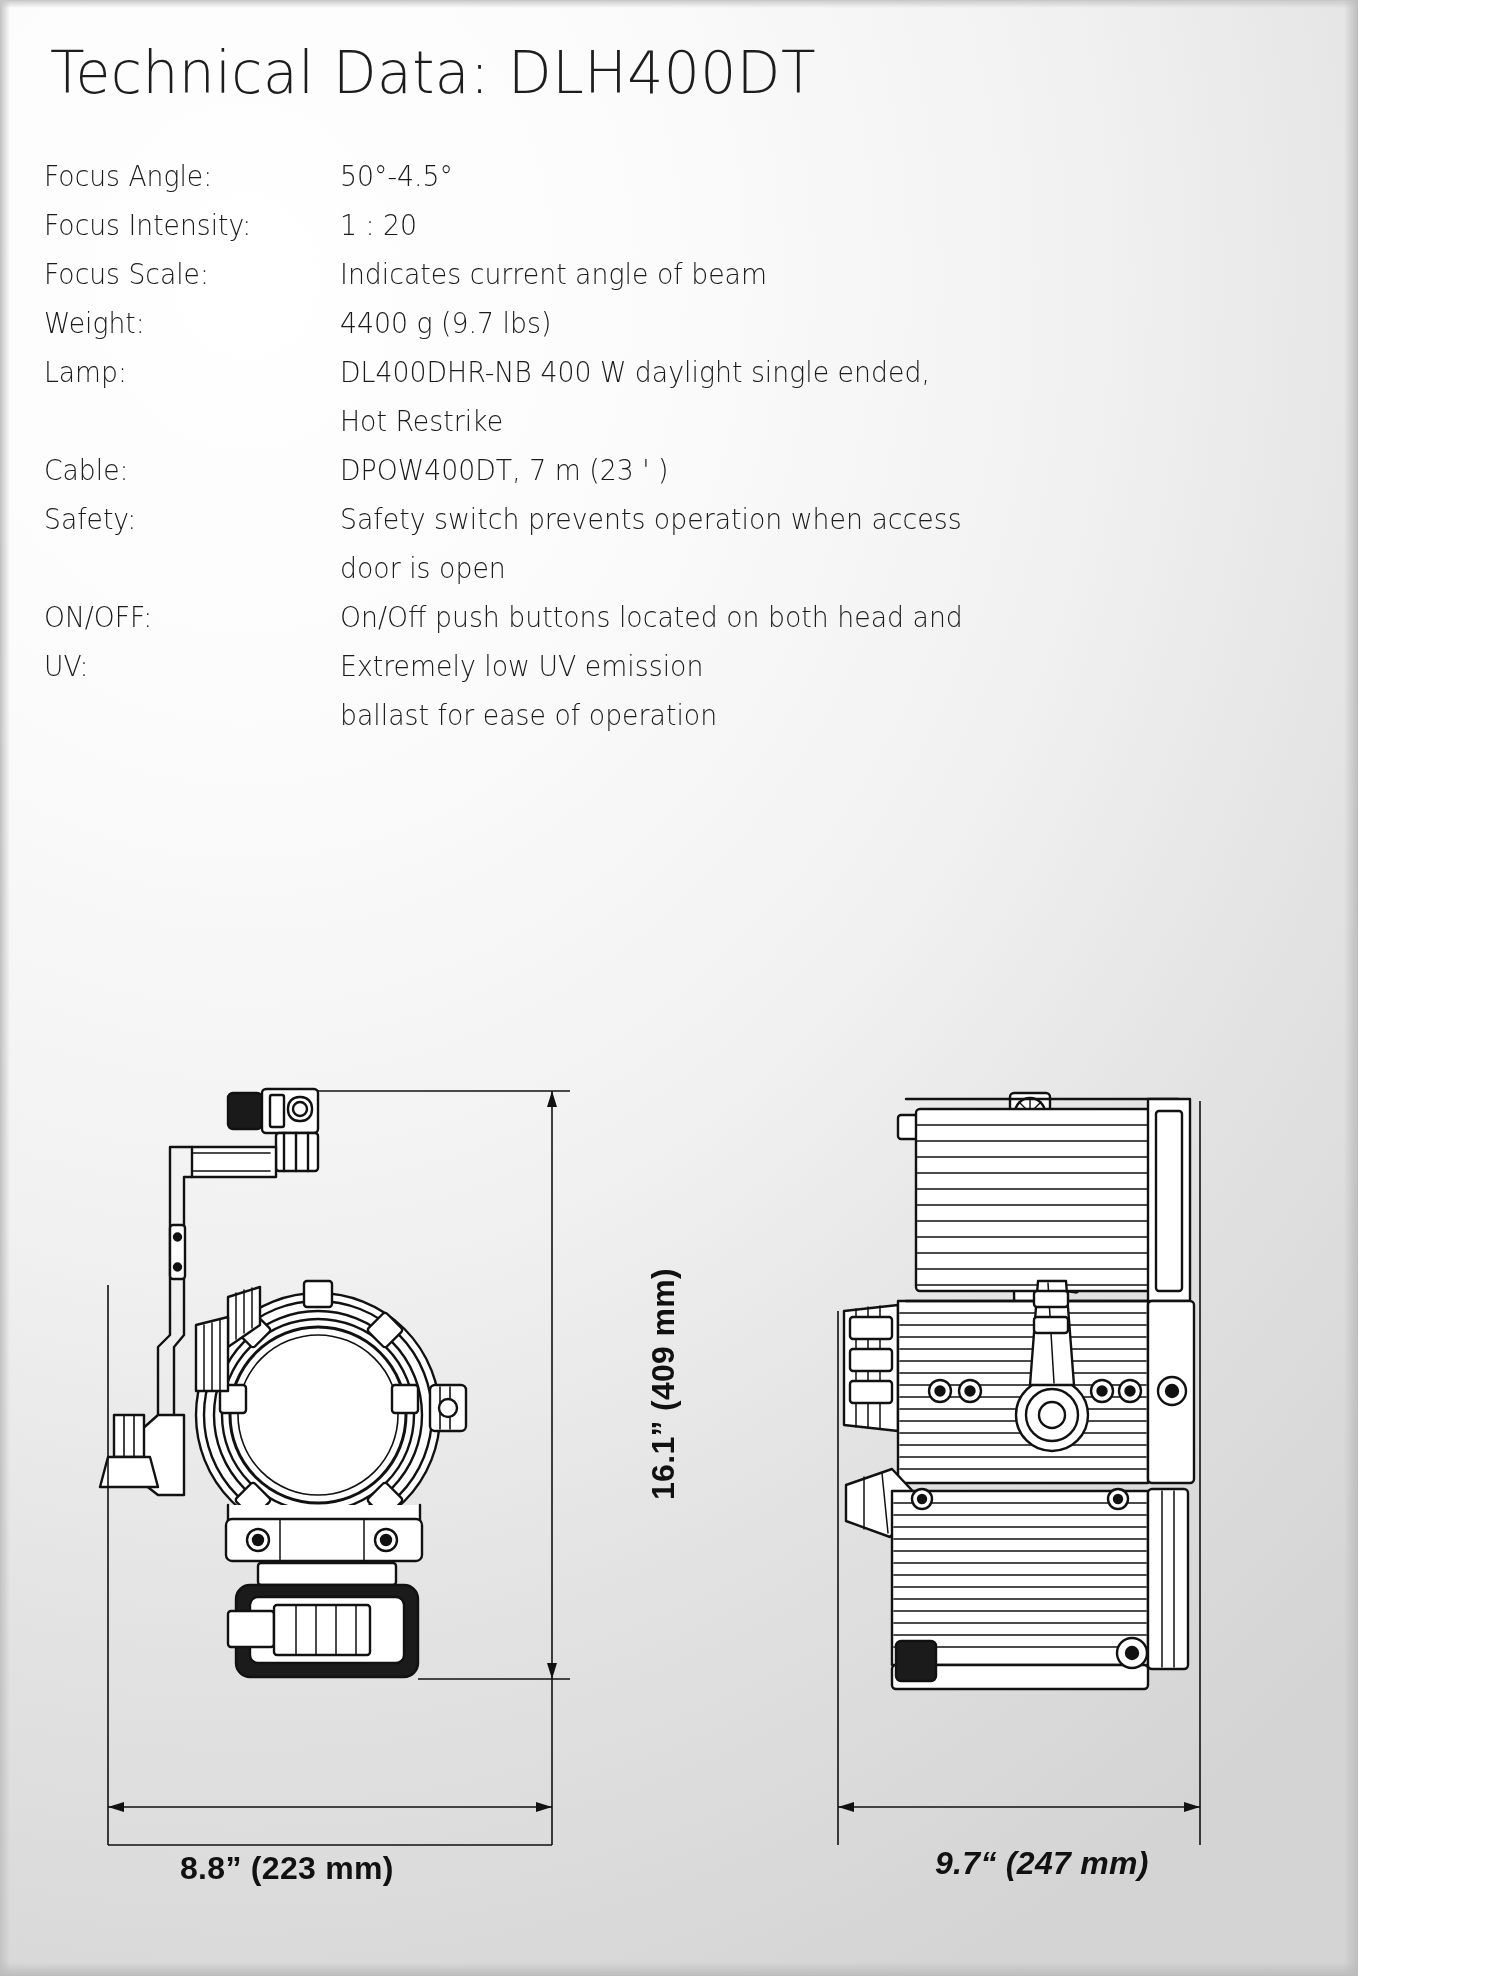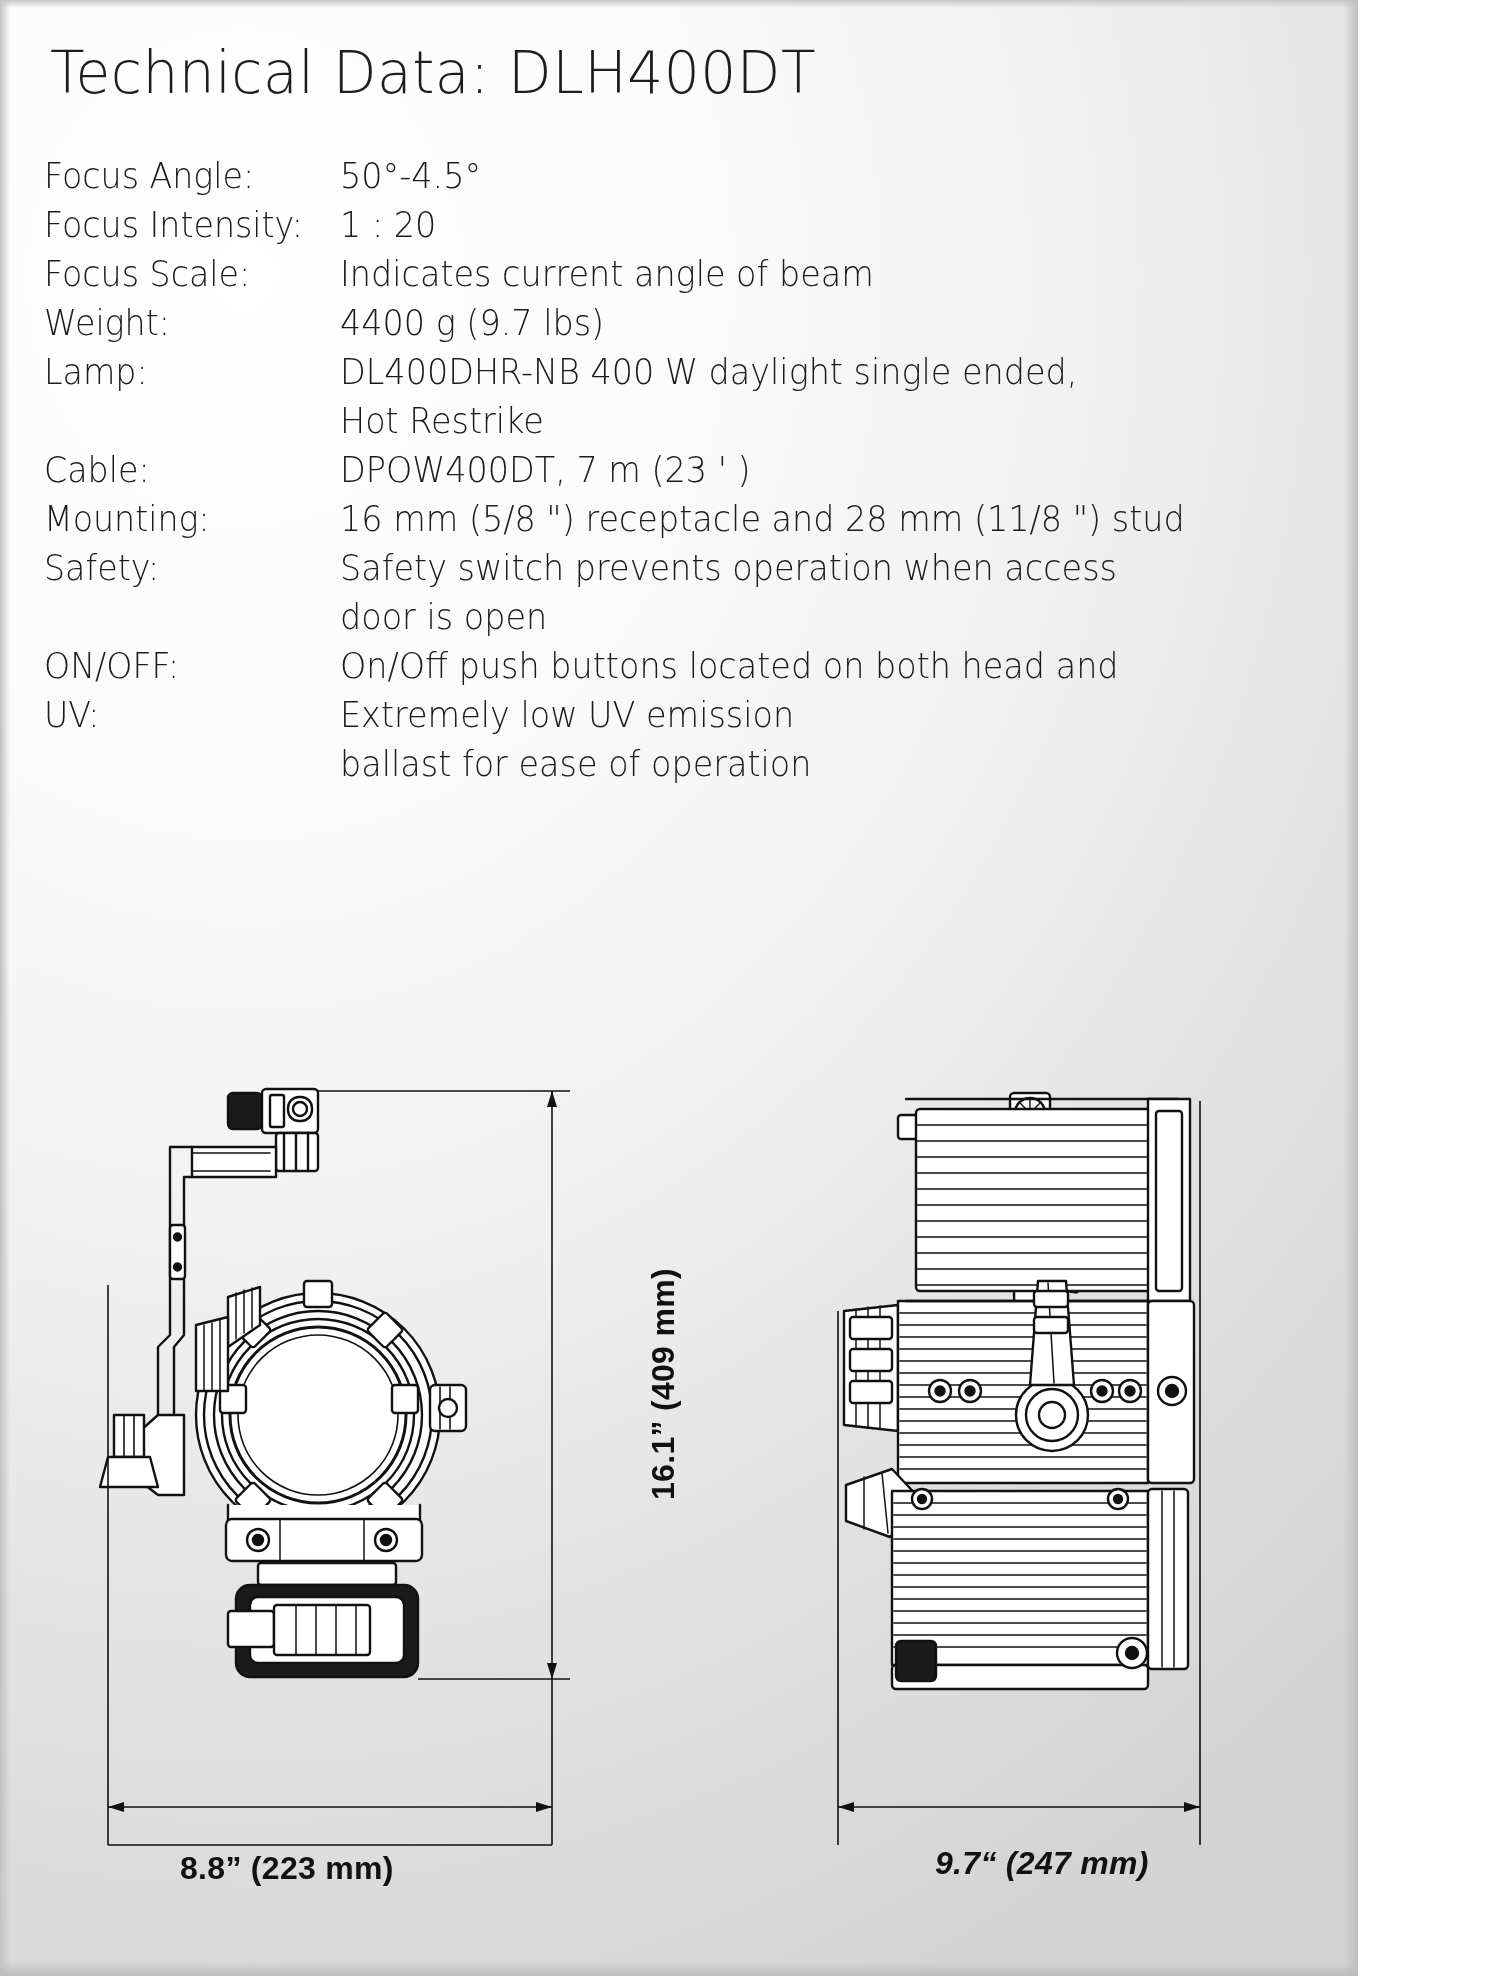--- a/index.html
+++ b/index.html
@@ -43,21 +43,21 @@
     color:#1d1d1d;
     transform:scaleX(0.96);
     transform-origin:left center;
     white-space:nowrap;
   }
 
   .specs{
     position:absolute;left:44px;top:152px;width:1420px;
     font-family:"DejaVu Sans", sans-serif;
     font-weight:300;
-    font-size:35px;
+    font-size:28px;
     line-height:49px;
     color:#1b1b1b;
   }
   .spec-row{
     display:flex;
     align-items:flex-start;
   }
   .spec-label{
     width:296px;
     flex:0 0 296px;
@@ -138,24 +138,20 @@
     <div class="spec-cont">
       <div class="spec-label">Lamp:</div>
       <div class="spec-value">Hot Restrike</div>
     </div>
 
     <div class="spec-row">
       <div class="spec-label">Cable:</div>
       <div class="spec-value">DPOW400DT, 7 m (23 ' )</div>
     </div>
 
-    <div class="spec-row">
-      <div class="spec-label">Mounting:</div>
-      <div class="spec-value">16 mm (5/8 ") receptacle and 28 mm (11/8 ") stud</div>
-    </div>
 
     <div class="spec-row">
       <div class="spec-label">Safety:</div>
       <div class="spec-value">Safety switch prevents operation when access</div>
     </div>
     <div class="spec-cont">
       <div class="spec-label">Safety:</div>
       <div class="spec-value">door is open</div>
     </div>
 

